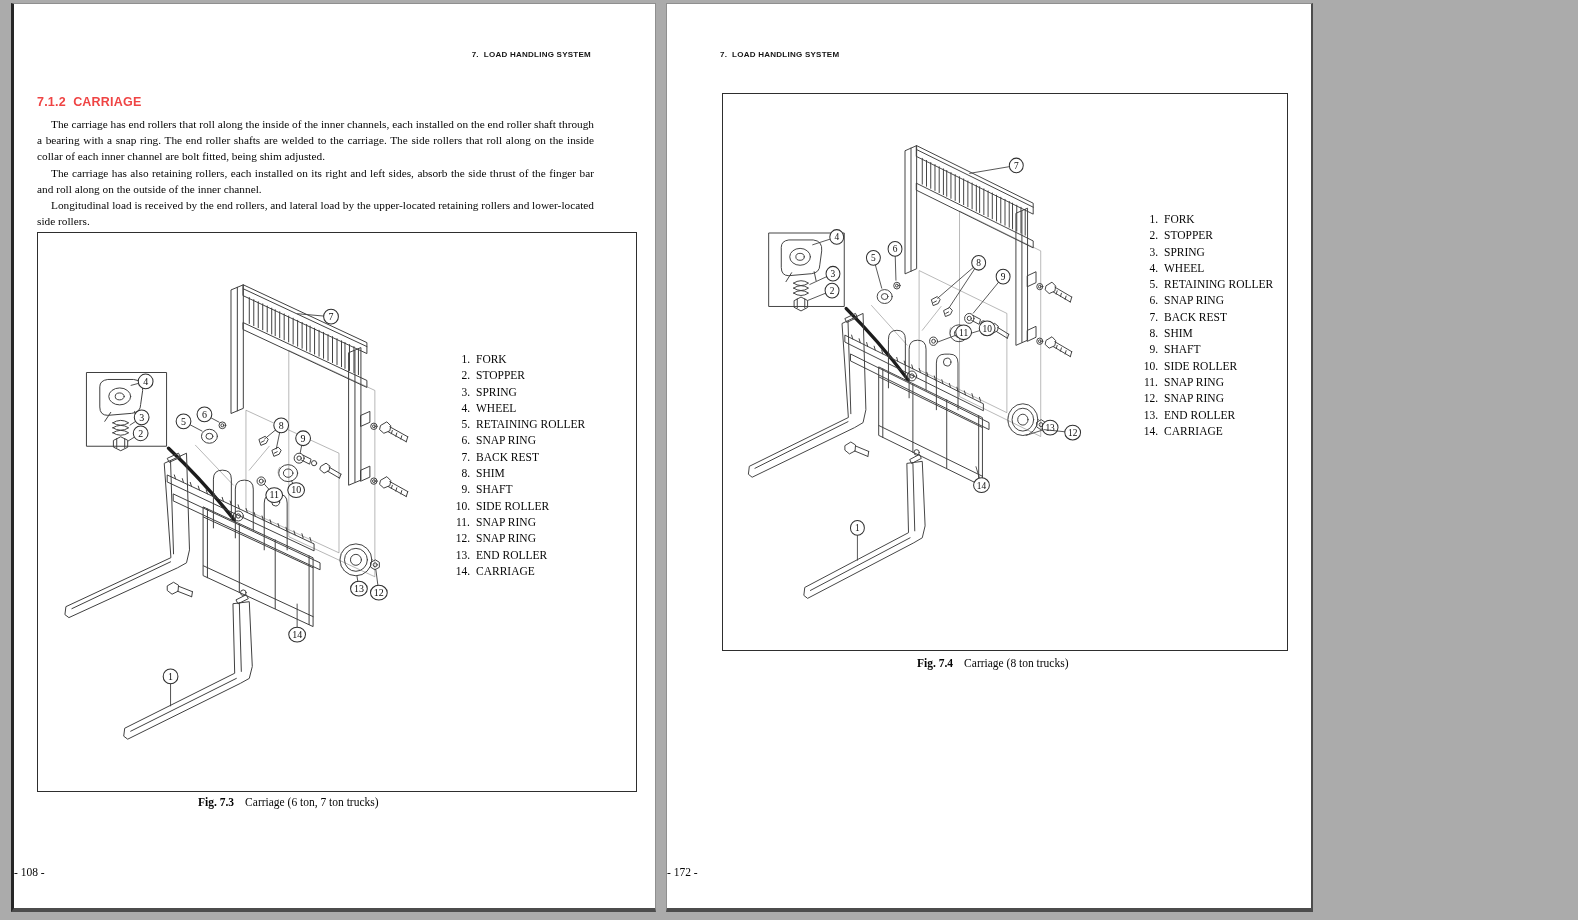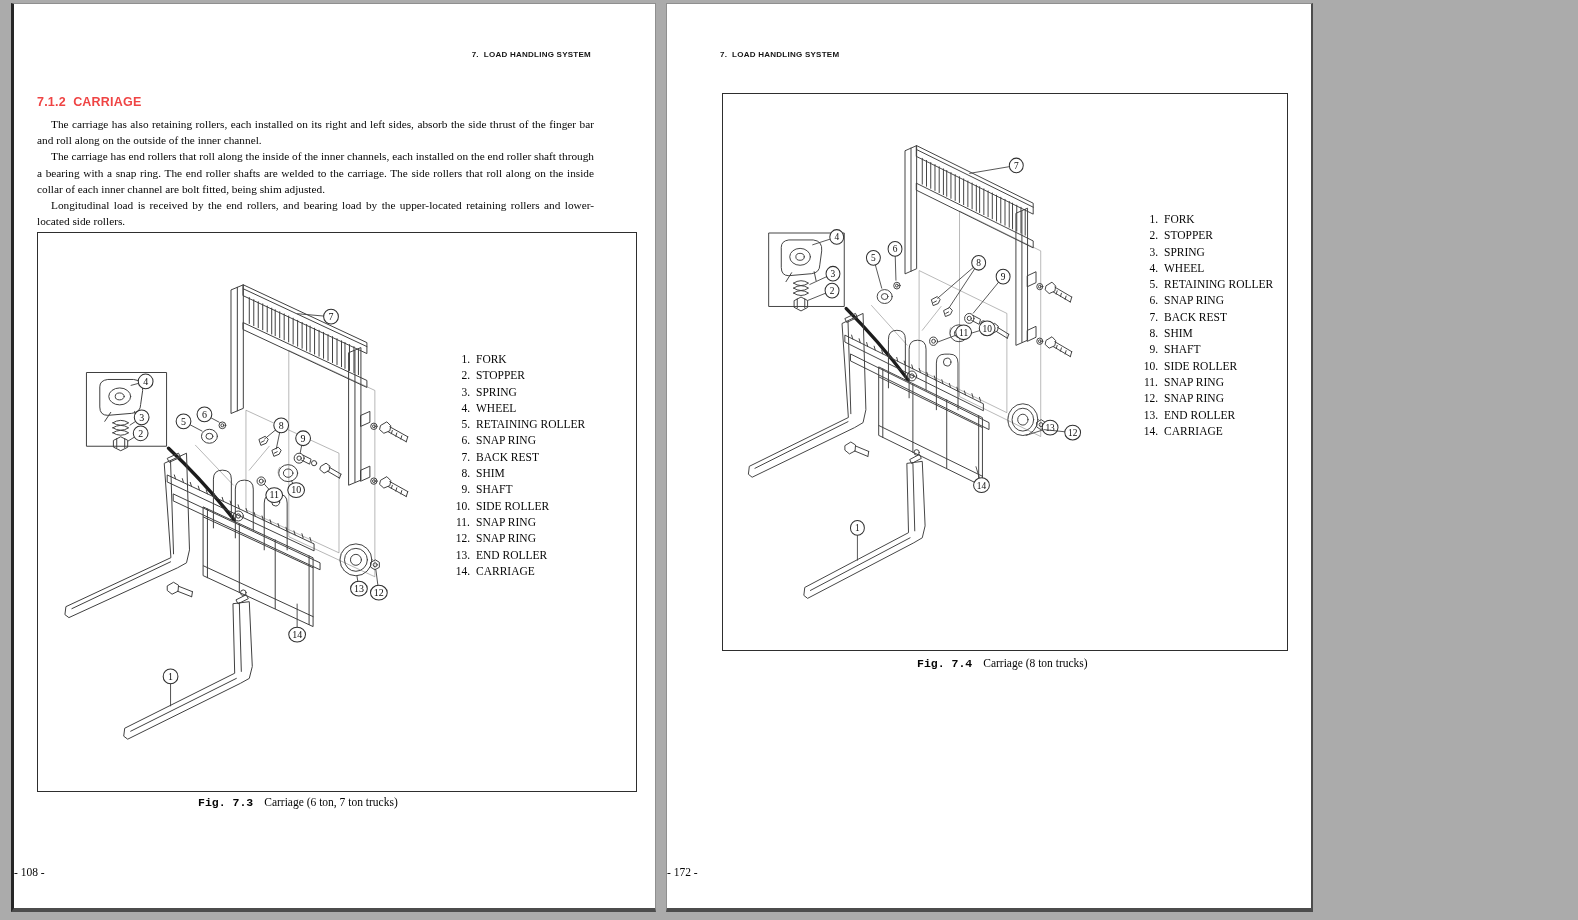--- a/index.html
+++ b/index.html
@@ -28,21 +28,21 @@
 
   .parts-list{position:absolute;font-size:11.5px;line-height:16.3px;color:#060606;}
   .pl-left{left:415px;top:118px;}
   .pl-right{left:418px;top:117px;}
   .p-row{display:flex;white-space:nowrap;}
   .p-num{width:17px;text-align:right;margin-right:6px;}
 
   .caption{position:absolute;font-size:11.5px;white-space:nowrap;color:#050505;}
   .cap-left{left:184px;top:792px;}
   .cap-right{left:250px;top:653px;}
-  .cap-label{font-weight:700;margin-right:11px;font-family:Liberation Mono, monospace;}
+  .cap-label{font-weight:700;margin-right:11px;}
 
   .page-number{position:absolute;left:0;right:0;text-align:left;top:862px;font-size:11.5px;color:#060606;}
 
   
   svg .draw *{fill:none;stroke:#3f3f3f;stroke-width:1;stroke-linecap:round;stroke-linejoin:round;}
   svg .draw .thin{stroke:#868686;stroke-width:.6;}
   svg .draw .thick{stroke:#1c1c1c;stroke-width:3.4;}
   svg .leader{stroke:#3f3f3f;stroke-width:.9;fill:none;}
   svg .co-circle{fill:#fff;stroke:#2f2f2f;stroke-width:1.05;}
   svg .co-num{font-family:"Liberation Serif",serif;font-size:10px;fill:#0c0c0c;text-anchor:middle;stroke:none;}
@@ -165,23 +165,23 @@
           <path d="M141,354.5 l14,5.5 M140,359.5 l14,5.5 M155,360 l-0.8,5"></path>
         </g>
       </g>
     </defs>
   </svg>
 
   <div class="page page-left">
     <div class="running-header hdr-right">7.  LOAD HANDLING SYSTEM</div>
     <h1 class="section-title">7.1.2  CARRIAGE</h1>
     <div class="body-text">
+      <p>The carriage has end rollers that roll along the inside of the inner channels, each installed on the end roller shaft through a bearing with a snap ring.  The end roller shafts are welded to the carriage.  The side rollers that roll along on the inside collar of each inner channel are bolt fitted, being shim adjusted.</p>
       <p>The carriage has also retaining rollers, each installed on its right and left sides, absorb the side thrust of the finger bar and roll along on the outside of the inner channel.</p>
-      <p>The carriage has end rollers that roll along the inside of the inner channels, each installed on the end roller shaft through a bearing with a snap ring.  The end roller shafts are welded to the carriage.  The side rollers that roll along on the inside collar of each inner channel are bolt fitted, being shim adjusted.</p>
-      <p>Longitudinal load is received by the end rollers, and bearing load by the upper-located retaining rollers and lower-located side rollers.</p>
+      <p>Longitudinal load is received by the end rollers, and lateral load by the upper-located retaining rollers and lower-located side rollers.</p>
     </div>
     <div class="figure-box fig-left">
       <svg class="diagram" viewBox="0 0 600 560" preserveAspectRatio="none">
         <use href="#carriage-diagram"></use>
         <g>
             <g>
               <line x1="294" y1="84" x2="260" y2="81" class="leader"></line>
               <ellipse cx="294" cy="84" rx="7.4" ry="7.4" class="co-circle"></ellipse>
               <text x="294" y="87.4" class="co-num">7</text>
             </g>

